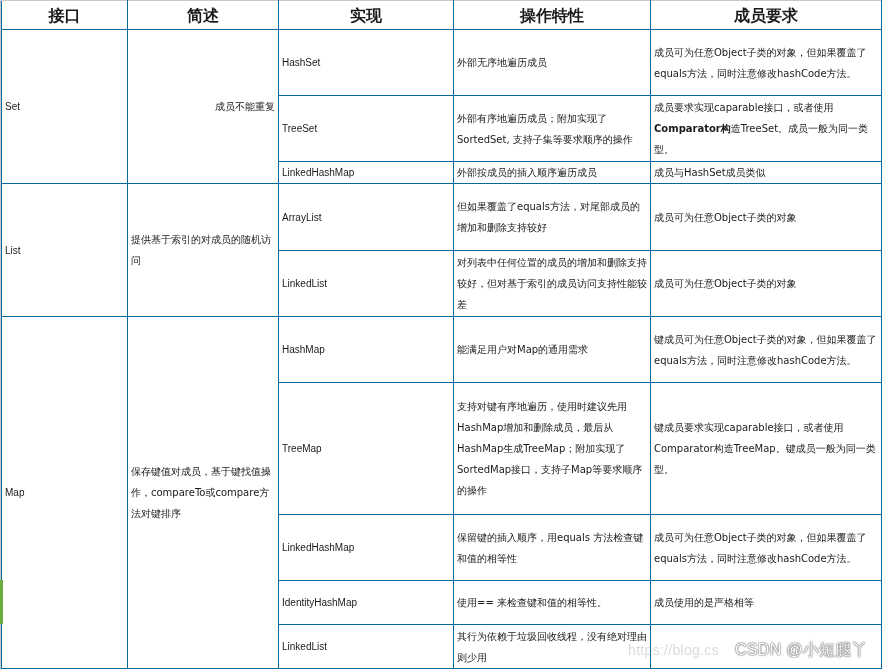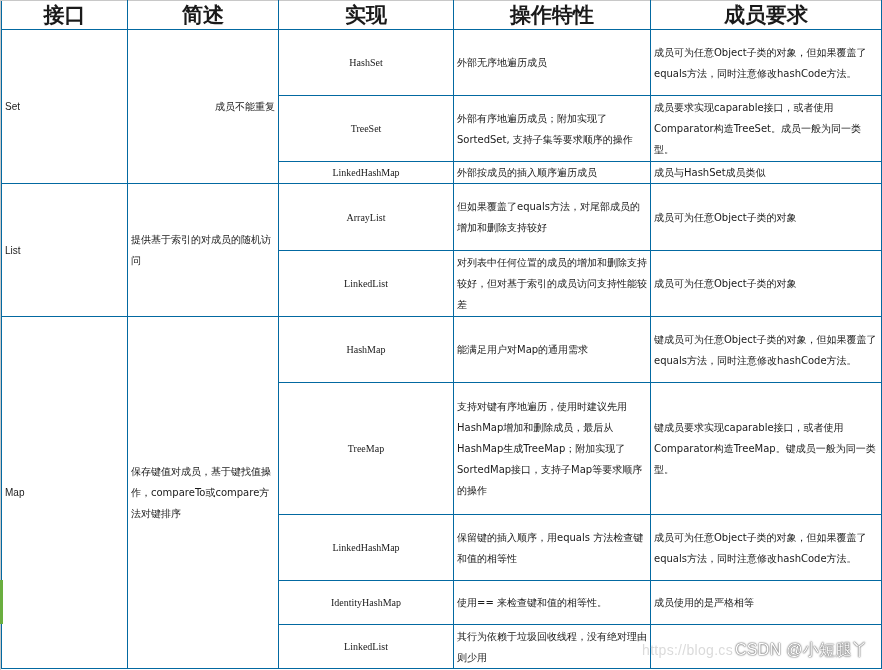--- a/index.html
+++ b/index.html
@@ -5,31 +5,31 @@
   html, body { margin: 0; padding: 0; background: #ffffff; }
   body { width: 882px; height: 670px; position: relative; overflow: hidden;
          font-family: "DejaVu Sans", "Liberation Sans", sans-serif; color: #1a1a1a; }
   .frame { position: absolute; left: 0; top: 0; width: 882px; height: 670px; }
   .left-edge { position: absolute; left: 0; top: 0; width: 1px; height: 670px; background: #c8c8c8; }
   .green-mark { position: absolute; left: 0; top: 580px; width: 3px; height: 44px; background: #6aae3f; }
   table.coll { position: absolute; left: 1px; top: 0; border-collapse: collapse; table-layout: fixed;
                width: 880px; }
   table.coll td, table.coll th { border: 1px solid #0369a1; padding: 0 3px; vertical-align: middle;
                font-size: 10px; line-height: 21px; font-weight: normal; overflow: hidden; }
-  table.coll tr.head th { height: 28px; font-size: 21px; font-weight: bold; text-align: center;
+  table.coll tr.head th { height: 28px; font-size: 16px; font-weight: bold; text-align: center;
                border-top: 1px solid #c8c8c8; }
   td.iface { text-align: left; font-size: 26px; font-weight: bold; font-family: "Liberation Sans", sans-serif; }
   td.desc { text-align: left; font-size: 13.5px; line-height: 22px; }
   td.desc.center { text-align: right; }
-  td.impl { text-align: center; font-size: 16px; font-family: Liberation Serif, serif; }
+  td.impl { font-size: 16px; font-family: Liberation Sans, sans-serif; }
   td.op, td.req { text-align: left; }
-  .b { font-weight: normal; }
+  .b { font-weight: bold; }
   .watermark { position: absolute; right: 14px; top: 640px; font-size: 16px; color: #ffffff;
                text-shadow: 0 0 2px #555, 0 0 1px #333; font-family: "Liberation Sans", sans-serif; letter-spacing: 0.3px; }
-  .watermark .url { color: rgba(150,150,150,0.35); text-shadow: none; font-size: 14px; margin-right: 2px; }
+  .watermark .url { color: rgba(150,150,150,0.35); text-shadow: none; font-size: 14px; margin-right: 16px; }
 </style>
 </head>
 <body>
 
 <div class="frame">
   <div class="left-edge"></div>
 
   <table class="coll">
     <colgroup>
       <col style="width:126px">

